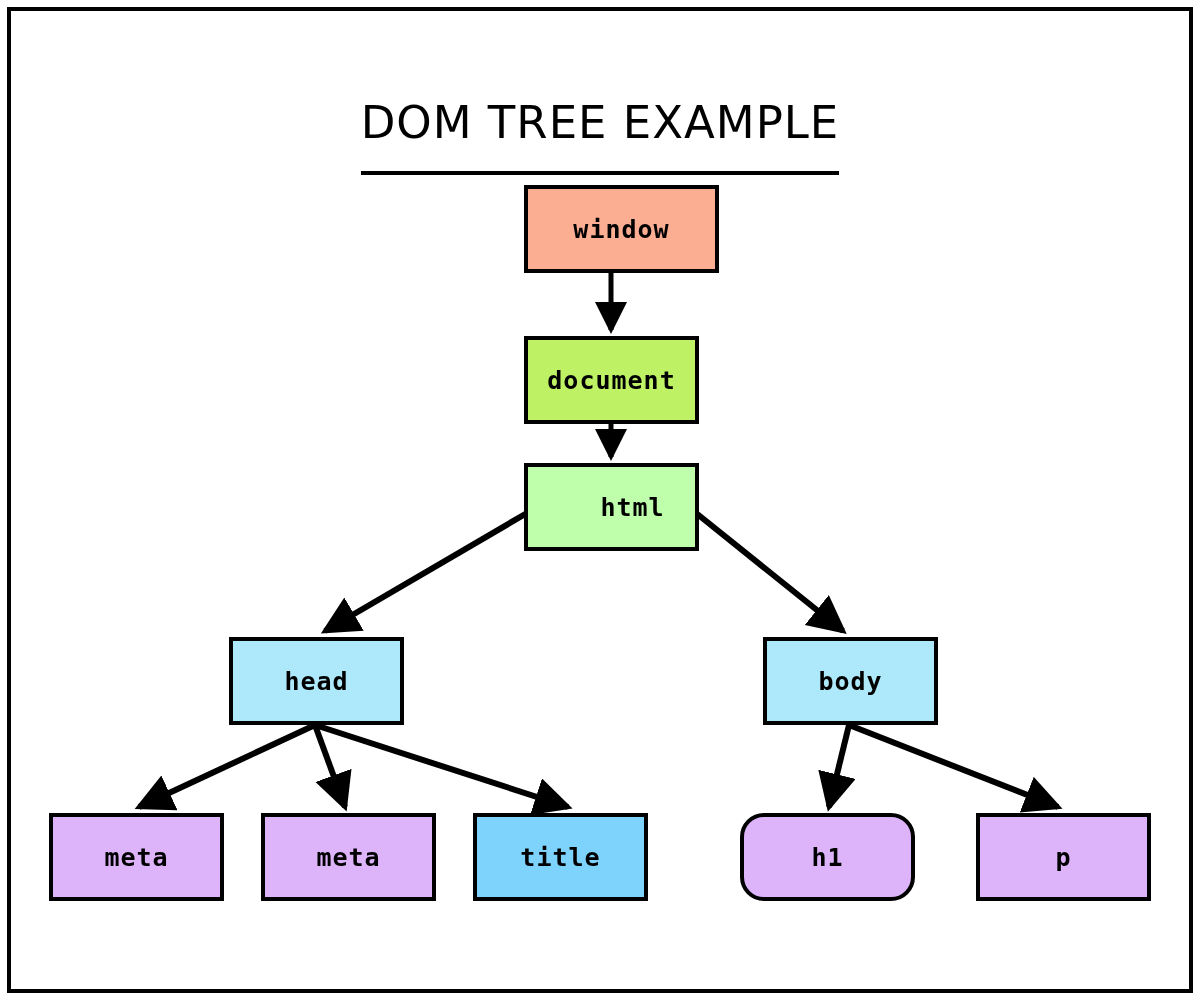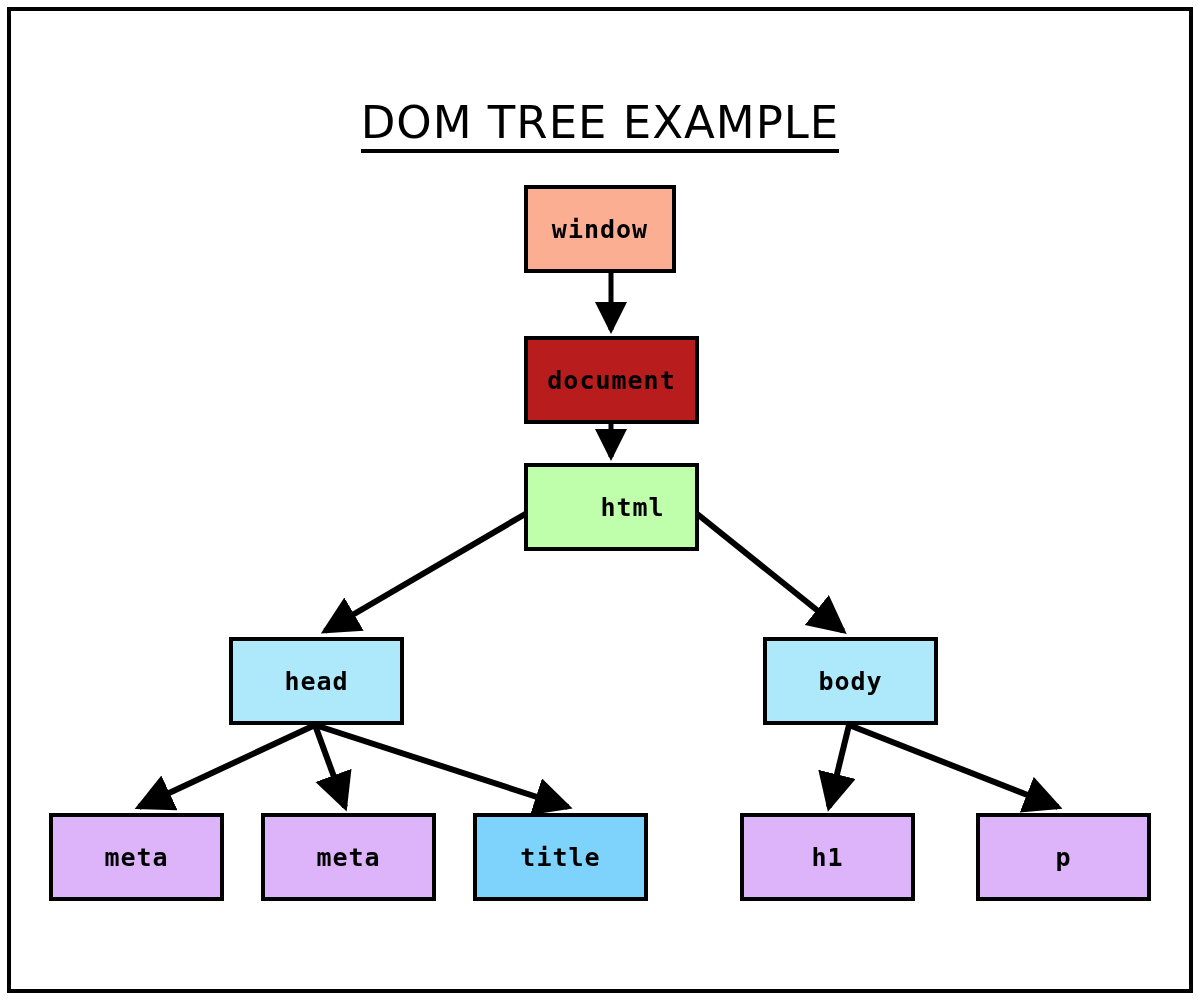--- a/index.html
+++ b/index.html
@@ -46,36 +46,36 @@
     text-align: center;
     font-family: "DejaVu Sans", sans-serif;
     font-size: 45px;
     font-weight: 400;
     letter-spacing: 1px;
     color: #000000;
     white-space: nowrap;
   }
   .diagram-title .title-text {
     border-bottom: 4px solid #000000;
-    padding-bottom: 0;
+    padding-bottom: 22px;
   }
   .node-box {
     position: absolute;
     box-sizing: border-box;
     border: 4px solid #000000;
     display: flex;
     align-items: center;
     justify-content: center;
     font-family: "DejaVu Sans Mono", "Liberation Mono", monospace;
     font-weight: bold;
     font-size: 25px;
     color: #000000;
     letter-spacing: 1px;
   }
-  .node-window   { left: 524px; top: 185px;  width: 152px; height: 88px; background: #FCAE93; }
+  .node-window   { left: 524px; top: 185px;  width: 195px; height: 88px; background: #FCAE93; }
   .node-document { left: 524px; top: 336px;  width: 175px; height: 88px; background: #FFE057; }
   .node-html     { left: 524px; top: 463px;  width: 175px; height: 88px; background: #BFFFAB; }
   .node-head     { left: 229px; top: 637px;  width: 175px; height: 88px; background: #ADE8FB; }
   .node-body     { left: 763px; top: 637px;  width: 175px; height: 88px; background: #ADE8FB; }
   .node-meta1    { left: 49px;  top: 813px;  width: 175px; height: 88px; background: #DDB3FA; }
   .node-meta2    { left: 261px; top: 813px;  width: 175px; height: 88px; background: #DDB3FA; }
   .node-title    { left: 473px; top: 813px;  width: 175px; height: 88px; background: #DDB3FA; }
   .node-h1       { left: 740px; top: 813px;  width: 175px; height: 88px; background: #DDB3FA; }
   .node-p        { left: 976px; top: 813px;  width: 175px; height: 88px; background: #DDB3FA; }
 </style>
@@ -113,21 +113,21 @@
 
     <line x1="849" y1="725" x2="829" y2="807" stroke="#000000" stroke-width="6" marker-end="url(#arrowhead)"></line>
 
     <line x1="849" y1="725" x2="1058" y2="807" stroke="#000000" stroke-width="6" marker-end="url(#arrowhead)"></line>
   </svg>
 
   <div class="node-box node-window" style="background: rgb(252, 174, 147);">
     <span>window</span>
   </div>
 
-  <div class="node-box node-document" style="background: #b91c1c;">
+  <div class="node-box node-document" style="background: #bef264;">
     <span>document</span>
   </div>
 
   <div class="node-box node-html" style="background: rgb(191, 255, 171); padding-left: 42px;">
     <span>html</span>
   </div>
 
   <div class="node-box node-head" style="background: rgb(173, 232, 251);">
     <span>head</span>
   </div>
@@ -141,21 +141,21 @@
   </div>
 
   <div class="node-box node-meta2" style="background: rgb(221, 179, 250);">
     <span>meta</span>
   </div>
 
   <div class="node-box node-title" style="background: #7dd3fc;">
     <span>title</span>
   </div>
 
-  <div class="node-box node-h1" style="background: rgb(221, 179, 250);">
+  <div class="node-box node-h1" style="background: rgb(221, 179, 250); border-radius: 24px;">
     <span>h1</span>
   </div>
 
   <div class="node-box node-p" style="background: rgb(221, 179, 250);">
     <span>p</span>
   </div>
 
 </div>
 
 </body></html>

